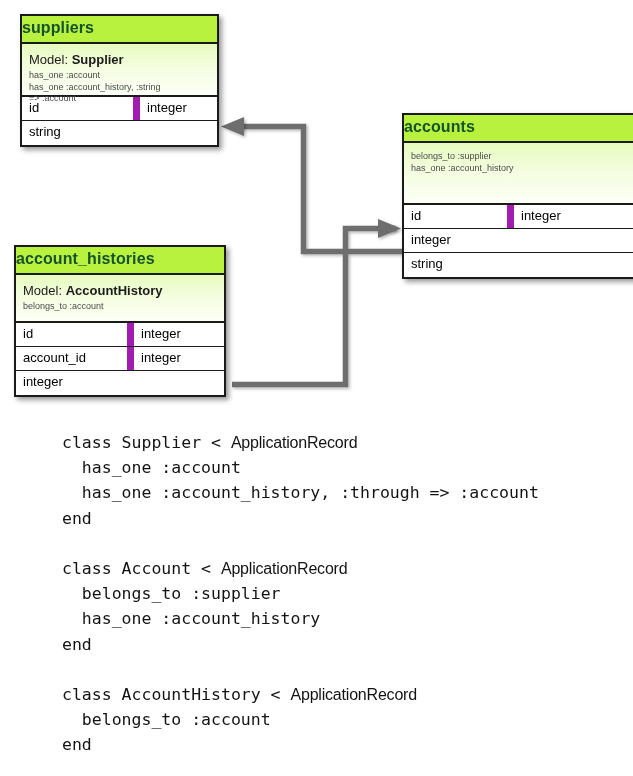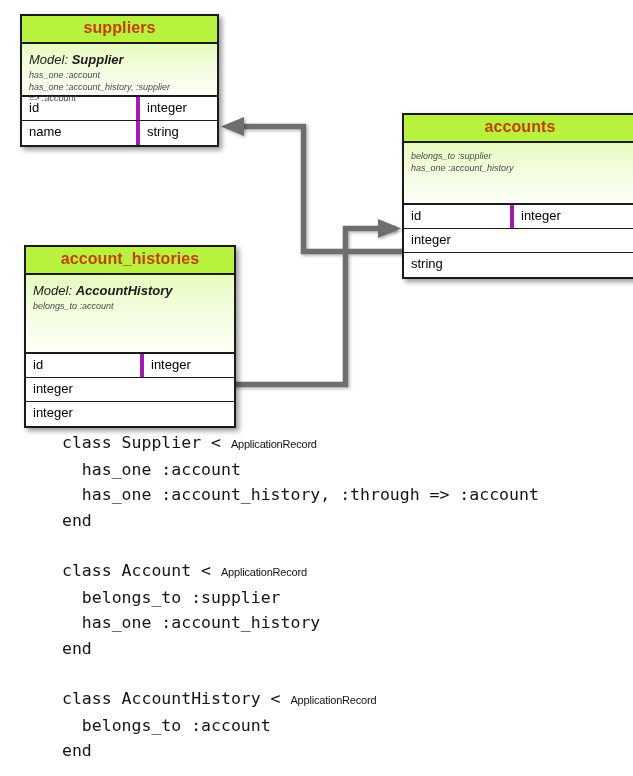--- a/index.html
+++ b/index.html
@@ -36,36 +36,34 @@
     position: absolute;
     box-sizing: border-box;
     border: 2px solid #1a1a1a;
     background: #ffffff;
     box-shadow: 3px 3px 5px rgba(0,0,0,0.40);
   }
   .entity-title {
     box-sizing: border-box;
     height: 28px;
     line-height: 24px;
-    text-align: center;
     font-weight: bold;
     font-size: 16px;
-    color: #c2410c;
+    color: #14532d;
     background: #b9f13f;
     border-bottom: 2px solid #1a1a1a;
     letter-spacing: 0.1px;
     white-space: nowrap;
     overflow: hidden;
   }
   .entity-model {
     box-sizing: border-box;
     padding: 8px 7px 18px 7px;
     border-bottom: 2px solid #1a1a1a;
     background: linear-gradient(to bottom, #e7fbbe 0%, #f3fdde 45%, #fdfff7 100%);
-    font-style: italic;
   }
   .model-line {
     font-size: 13px;
     color: #1b1b1b;
     margin-bottom: 3px;
     white-space: nowrap;
   }
   .model-line b { font-weight: bold; }
   .assoc-line {
     font-size: 9px;
@@ -79,63 +77,63 @@
     box-sizing: border-box;
     height: 24px;
     border-bottom: 1px solid #1a1a1a;
   }
   .field-row.last { border-bottom: none; }
   .field-name {
     box-sizing: border-box;
     font-size: 13px;
     color: #000;
     padding: 3px 0 0 7px;
-    border-right: 4px solid #a21caf;
+    border-right: 7px solid #a21caf;
     white-space: nowrap;
     overflow: hidden;
   }
   .field-type {
     box-sizing: border-box;
     font-size: 13px;
     color: #000000;
     padding: 3px 0 0 7px;
     flex: 1 1 auto;
     white-space: nowrap;
     overflow: hidden;
   }
 
   
   #entity-suppliers         { left: 20px;  top: 14px;  width: 199px; }
   #entity-accounts          { left: 402px; top: 113px; width: 236px; }
-  #entity-account-histories { left: 24px;  top: 245px; width: 212px; }
+  #entity-account-histories { left: 14px;  top: 245px; width: 212px; }
 
   #entity-suppliers .field-name         { width: 118px; }
   #entity-account-histories .field-name { width: 118px; }
   #entity-accounts .field-name          { width: 110px; }
 
   #entity-suppliers .entity-model         { height: 53px; }
   #entity-accounts .entity-model          { height: 62px; }
-  #entity-account-histories .entity-model { height: 79px; }
+  #entity-account-histories .entity-model { height: 48px; }
 
   
   #code-block {
     position: absolute;
     left: 62px;
     top: 430px;
     width: 560px;
     font-family: "DejaVu Sans Mono", "Liberation Mono", monospace;
     font-size: 16.5px;
     line-height: 25.2px;
     color: #131313;
     white-space: pre;
   }
   .code-line { white-space: pre; min-height: 25.2px; }
   .code-line .cls {
     font-family: "Liberation Sans", sans-serif;
-    font-size: 11px;
+    font-size: 16px;
     letter-spacing: -0.2px;
   }
 </style>
 </head>
 <body>
 
 <div id="canvas">
 
   <svg id="connectors" viewBox="0 0 633 776" width="633" height="776">
     <defs>
@@ -158,29 +156,28 @@
   </svg>
 
   <div class="entity" id="entity-suppliers">
     <div class="entity-title">suppliers</div>
     <div class="entity-model">
       <div class="model-line">
         <span>Model:</span>
         <b>Supplier</b>
       </div>
       <div class="assoc-line">has_one :account</div>
-      <div class="assoc-line">has_one :account_history, :supplier</div>
+      <div class="assoc-line">has_one :account_history, :string</div>
       <div class="assoc-line">=&gt; :account</div>
     </div>
     <div class="field-row">
       <div class="field-name">id</div>
       <div class="field-type">integer</div>
     </div>
     <div class="field-row last">
-      <div class="field-name">name</div>
       <div class="field-type">string</div>
     </div>
   </div>
 
   <div class="entity" id="entity-accounts">
     <div class="entity-title">accounts</div>
     <div class="entity-model">
       <div class="assoc-line">belongs_to :supplier</div>
       <div class="assoc-line">has_one :account_history</div>
     </div>
@@ -203,20 +200,21 @@
         <span>Model:</span>
         <b>AccountHistory</b>
       </div>
       <div class="assoc-line">belongs_to :account</div>
     </div>
     <div class="field-row">
       <div class="field-name">id</div>
       <div class="field-type">integer</div>
     </div>
     <div class="field-row">
+      <div class="field-name">account_id</div>
       <div class="field-type">integer</div>
     </div>
     <div class="field-row last">
       <div class="field-type">integer</div>
     </div>
   </div>
 
   <div id="code-block"><div class="code-line"><span>class Supplier &lt; </span><span class="cls">ApplicationRecord</span></div><div class="code-line"><span>  has_one :account</span></div><div class="code-line"><span>  has_one :account_history, :through =&gt; :account</span></div><div class="code-line"><span>end</span></div><div class="code-line">&nbsp;</div><div class="code-line"><span>class Account &lt; </span><span class="cls">ApplicationRecord</span></div><div class="code-line"><span>  belongs_to :supplier</span></div><div class="code-line"><span>  has_one :account_history</span></div><div class="code-line"><span>end</span></div><div class="code-line">&nbsp;</div><div class="code-line"><span>class AccountHistory &lt; </span><span class="cls">ApplicationRecord</span></div><div class="code-line"><span>  belongs_to :account</span></div><div class="code-line"><span>end</span></div></div>
 
 </div>

